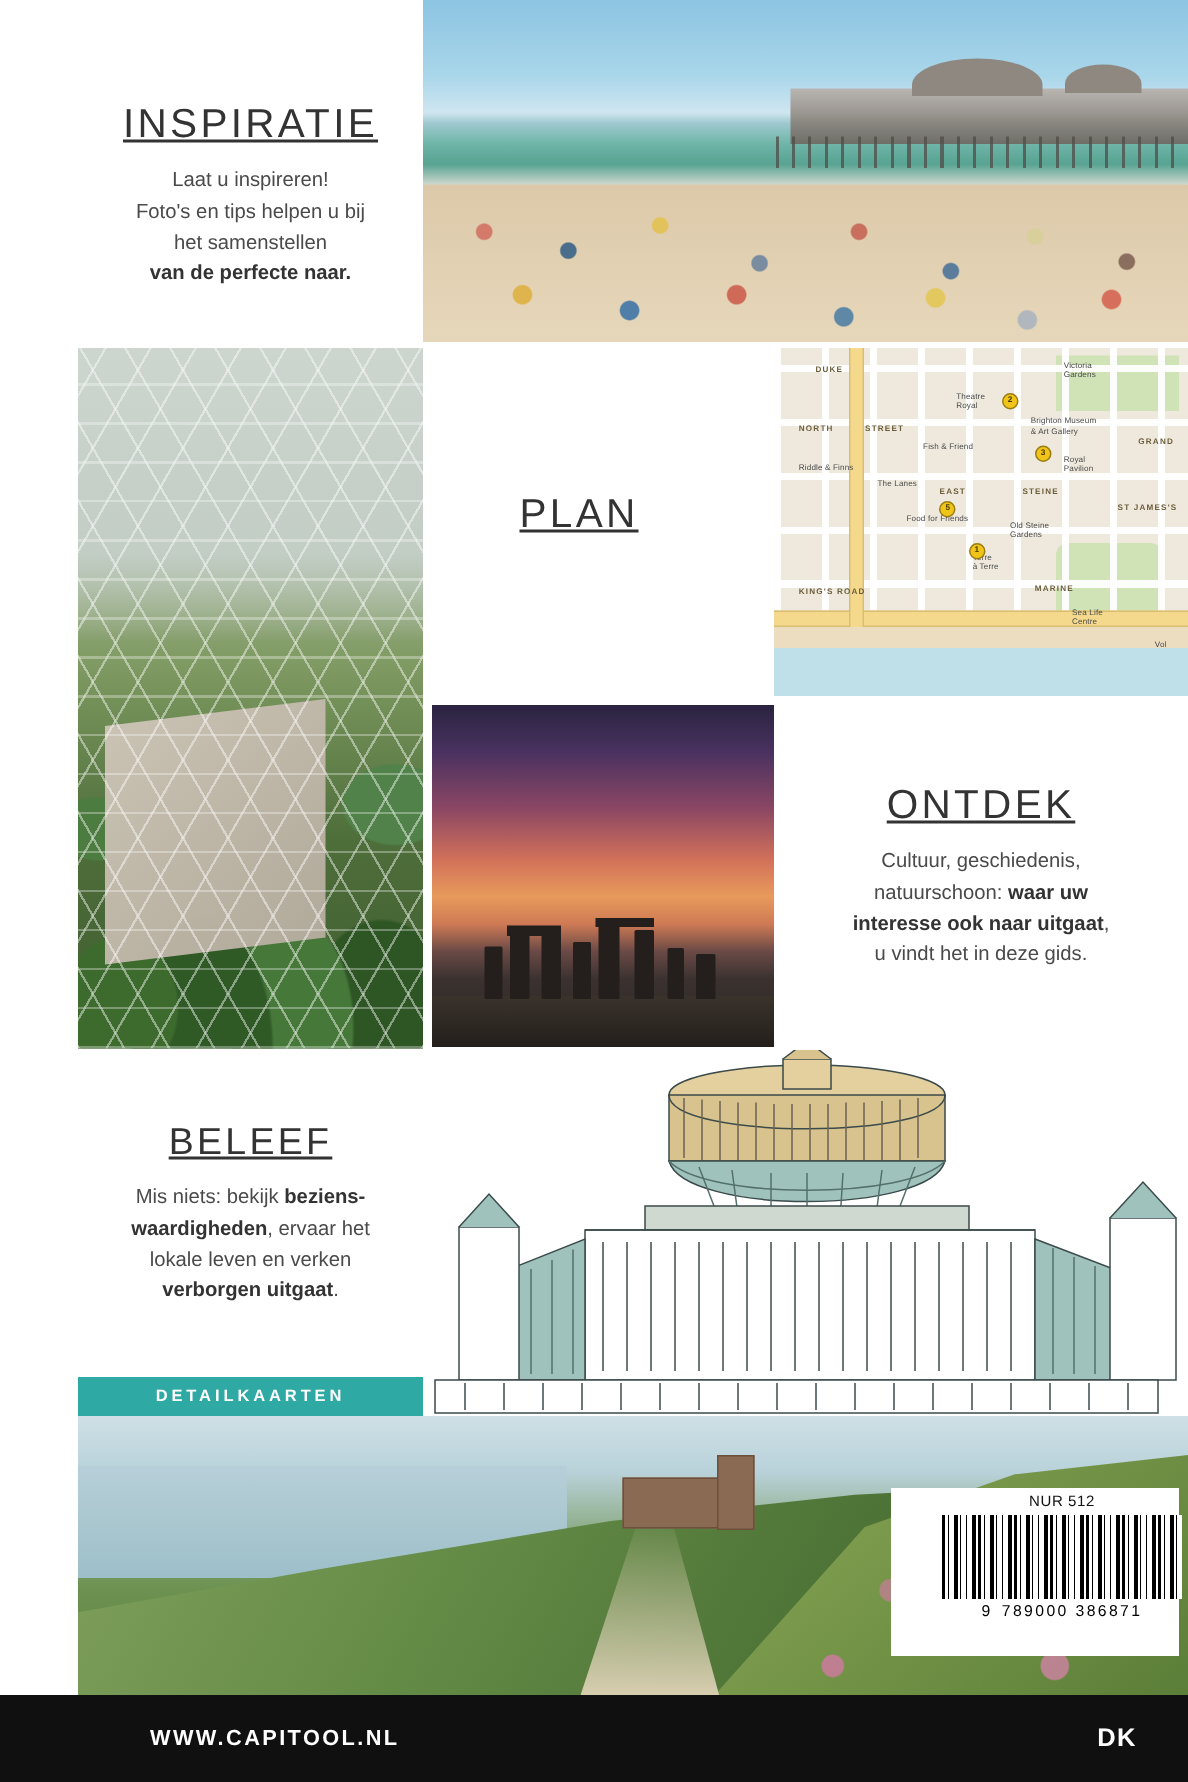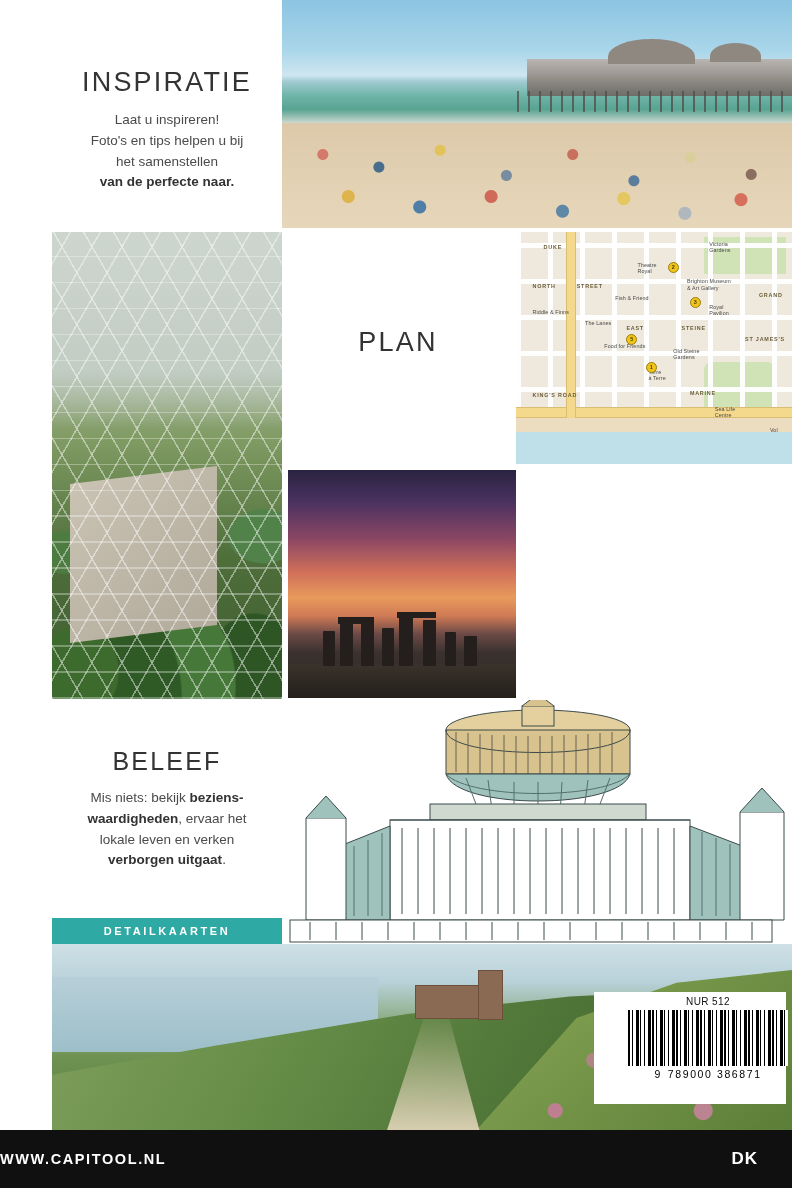--- a/index.html
+++ b/index.html
@@ -32,20 +32,21 @@
     text-align: center;
     color: #3b3b3b;
   }
   .heading {
     font-size: 27px;
     letter-spacing: 2.2px;
     font-weight: 400;
     color: #333333;
     margin: 0 0 12px 0;
     font-family: "Liberation Sans", sans-serif;
+    text-decoration: underline;
   }
   .heading.small { font-size: 25px; }
   .body-text {
     font-size: 13.5px;
     line-height: 1.55;
     color: #4a4a4a;
     margin: 0;
     padding: 0 6px;
   }
   .body-text b { font-weight: bold; color: #333; }
@@ -335,20 +336,21 @@
     left: 0; bottom: 0;
     width: 792px; height: 58px;
     background: #101010;
     display: flex;
     align-items: center;
   }
   .footer-url {
     color: #ffffff;
     font-size: 14.5px;
     letter-spacing: 1.6px;
+    margin-left: 100px;
     font-weight: bold;
   }
   .dk-logo {
     position: absolute;
     right: 34px;
     top: 50%;
     transform: translateY(-50%);
     color: #ffffff;
     font-size: 17px;
     font-weight: bold;
@@ -373,21 +375,21 @@
     <div class="beach-people"></div>
   </div>
 
   <div class="block biome" style="left:52px; top:232px; width:230px; height:467px;">
     <div class="biome-sky"></div>
     <div class="biome-foliage"></div>
     <div class="biome-path"></div>
     <div class="biome-frame"></div>
   </div>
 
-  <div class="block text-col" style="left:284px; top:232px; width:228px; height:232px;">
+  <div class="block text-col" style="left:272px; top:232px; width:228px; height:232px;">
     <h2 class="heading">PLAN</h2>
   </div>
 
   <div class="block map" style="left:516px; top:232px; width:276px; height:232px;">
     <div class="map-green"></div>
     <div class="map-green2"></div>
     <div class="map-roads"></div>
     <div class="map-main-road"></div>
     <div class="map-main-road2"></div>
     <div class="map-beach"></div>
@@ -439,20 +441,24 @@
       <div class="sh-stone" style="left:25%; width:8%;  height:66%;"></div>
       <div class="sh-stone" style="left:38%; width:7%;  height:55%;"></div>
       <div class="sh-stone" style="left:48%; width:9%;  height:72%;"></div>
       <div class="sh-lintel" style="left:47%; bottom:70%; width:24%; height:9%;"></div>
       <div class="sh-stone" style="left:63%; width:8%;  height:68%;"></div>
       <div class="sh-stone" style="left:76%; width:7%;  height:50%;"></div>
       <div class="sh-stone" style="left:88%; width:8%;  height:44%;"></div>
     </div>
   </div>
 
+  <div class="block text-col" style="left:516px; top:470px; width:276px; height:228px;">
+    <h2 class="heading">ONTDEK</h2>
+    <p class="body-text">Cultuur, geschiedenis,<br>natuurschoon: <b>waar uw<br>interesse ook naar uitgaat</b>,<br>u vindt het in deze gids.</p>
+  </div>
 
   <div class="block text-col" style="left:52px; top:700px; width:230px; height:218px;">
     <h2 class="heading small">BELEEF</h2>
     <p class="body-text">Mis niets: bekijk <b>beziens-<br>waardigheden</b>, ervaar het<br>lokale leven en verken<br><b>verborgen uitgaat</b>.</p>
   </div>
 
   <div class="block cathedral" style="left:270px; top:700px; width:522px; height:245px;">
     <svg class="cath-svg" viewBox="0 0 522 245" preserveAspectRatio="none">
       <g fill="none" stroke="#3b4a4a" stroke-width="1">
 

